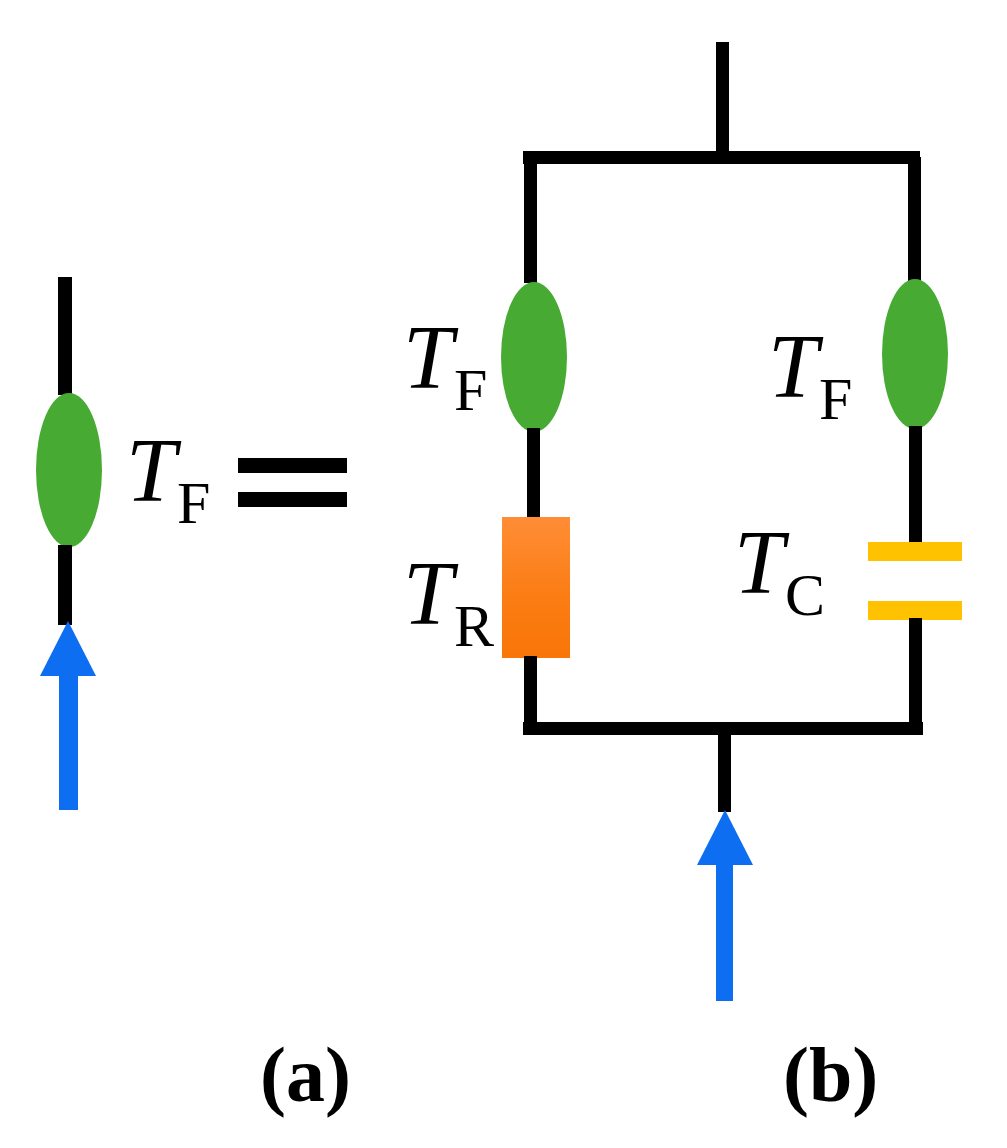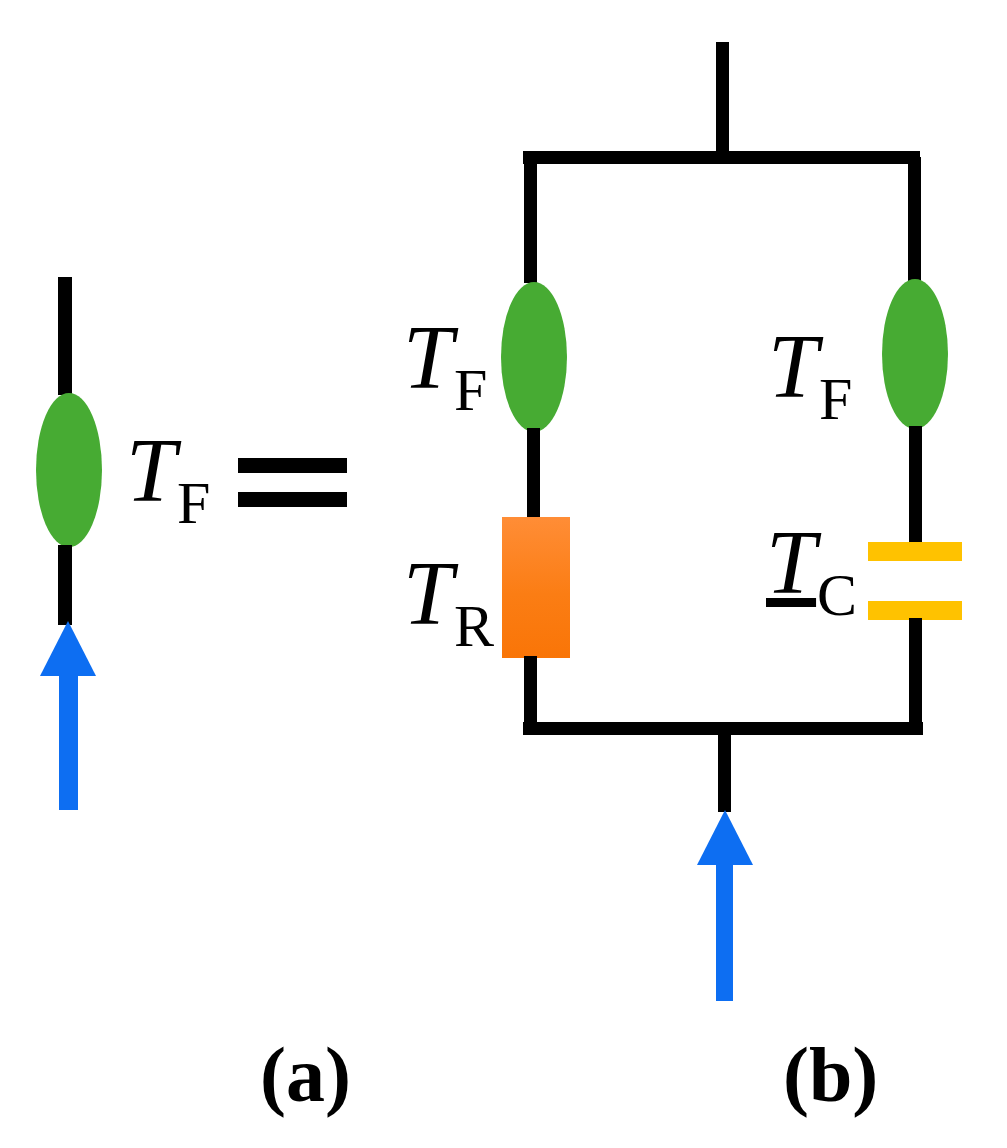--- a/index.html
+++ b/index.html
@@ -104,21 +104,21 @@
 
     <div class="tlabel" style="left:403px; top:313px;">
       <span class="tbase">T</span><span class="tsub">F</span>
     </div>
     <div class="tlabel" style="left:403px; top:549px;">
       <span class="tbase">T</span><span class="tsub">R</span>
     </div>
     <div class="tlabel" style="left:768px; top:322px;">
       <span class="tbase">T</span><span class="tsub">F</span>
     </div>
-    <div class="tlabel" style="left:766px; top:518px;text-decoration:underline;">
+    <div class="tlabel" style="left:734px; top:518px;">
       <span class="tbase">T</span><span class="tsub">C</span>
     </div>
   </div>
 
   <div class="caption" style="left:260px; top:1036px;">(a)</div>
   <div class="caption" style="left:783px; top:1036px;">(b)</div>
 
 </div>
 
 </body></html>

